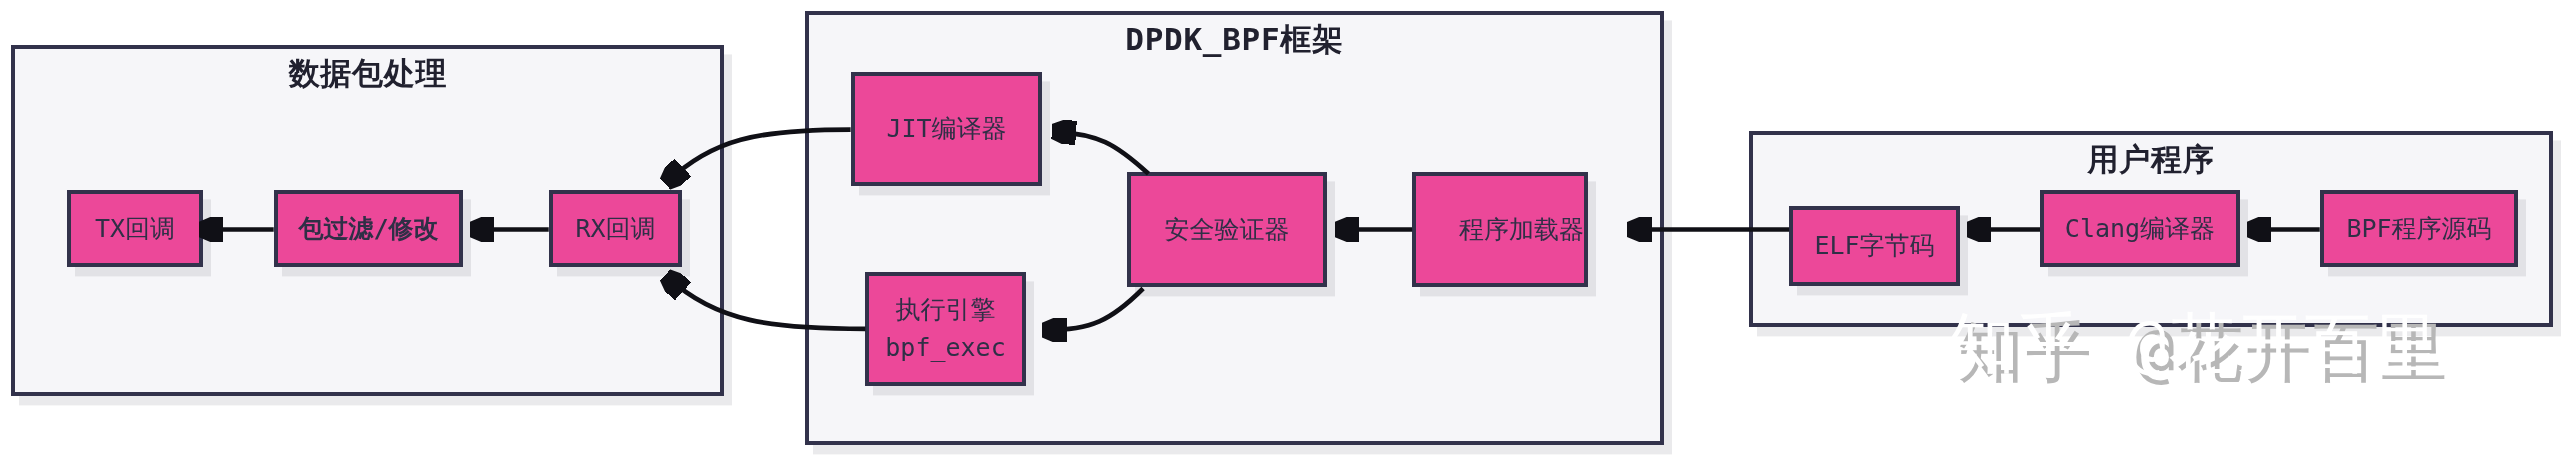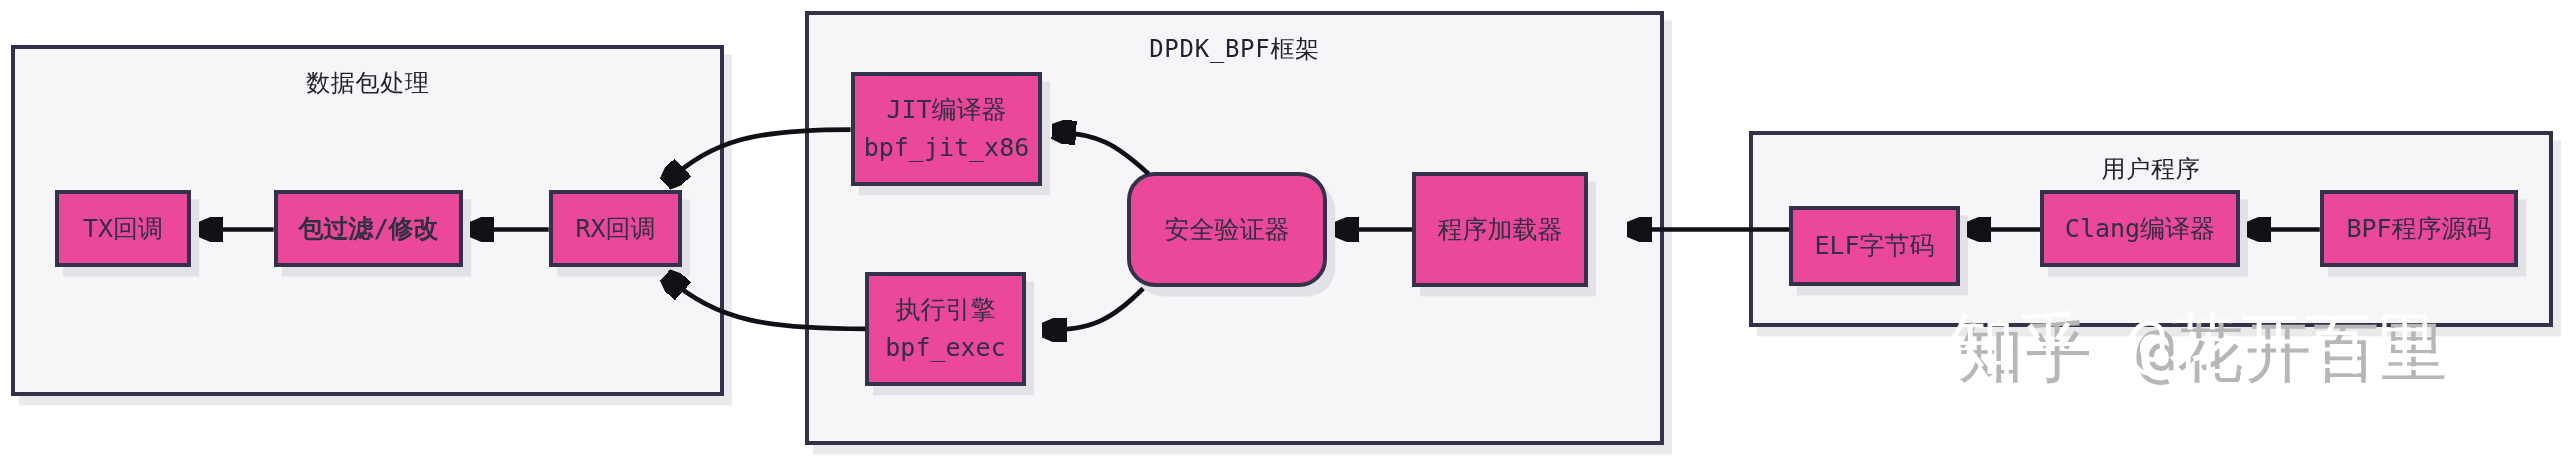--- a/index.html
+++ b/index.html
@@ -10,48 +10,48 @@
   }
   
   .container{
     position:absolute;
     background:#f6f6f9;
     border:4.7px solid #32324b;
     box-shadow:8px 9.4px 0 rgba(46,46,70,0.10);
     box-sizing:border-box;
   }
   .container-title{
-    position:absolute;top:18px;left:0;width:100%;
+    position:absolute;top:4px;left:0;width:100%;
     text-align:center;
-    font-size:24px;font-weight:400;color:#21212f;
+    font-size:31px;font-weight:700;color:#21212f;
     letter-spacing:0.7px;
   }
   #container-packet{left:11.4px;top:45px;width:713px;height:351px;}
   #container-dpdk{left:805px;top:10.7px;width:859px;height:434px;}
   #container-user{left:1749px;top:131px;width:804px;height:196px;}
 
   
   .node{
     position:absolute;
     background:#ec4899;
     border:4.7px solid #32324b;
     box-shadow:8px 9.4px 0 rgba(46,46,70,0.10);
     box-sizing:border-box;
     display:flex;flex-direction:column;
     align-items:center;justify-content:center;
     color:#2f2f46;font-size:25px;line-height:38px;
     white-space:nowrap;
   }
-  #node-tx{left:55px;top:190px;width:136px;height:77px;}
+  #node-tx{left:67px;top:190px;width:136px;height:77px;}
   #node-filter{left:274px;top:190px;width:189px;height:77px;font-weight:bold;}
   #node-rx{left:549px;top:190px;width:133px;height:77px;}
   #node-jit{left:851px;top:72px;width:191px;height:114px;}
   #node-exec{left:865px;top:272px;width:161px;height:114px;}
-  #node-validate{left:1127px;top:172px;width:200px;height:115px;border-radius:28px;}
-  #node-loader{left:1412px;top:172px;width:176px;height:115px;}
+  #node-validate{left:1127px;top:172px;width:200px;height:115px;}
+  #node-loader{left:1412px;top:172px;width:176px;height:115px;align-items:flex-end;}
   #node-elf{left:1789px;top:206px;width:171px;height:80px;}
   #node-clang{left:2040px;top:190px;width:200px;height:77px;}
   #node-bpfsrc{left:2320px;top:190px;width:198px;height:77px;}
 
   
   #arrow-layer{
     position:absolute;left:0;top:0;width:2576px;height:461px;
     pointer-events:none;
   }
   #arrow-layer path{
@@ -90,21 +90,20 @@
 <div class="node" id="node-filter">
   <span>包过滤/修改</span>
 </div>
 
 <div class="node" id="node-rx">
   <span>RX回调</span>
 </div>
 
 <div class="node" id="node-jit">
   <span>JIT编译器</span>
-  <span>bpf_jit_x86</span>
 </div>
 
 <div class="node" id="node-exec">
   <span>执行引擎</span>
   <span>bpf_exec</span>
 </div>
 
 <div class="node" id="node-validate">
   <span>安全验证器</span>
 </div>

